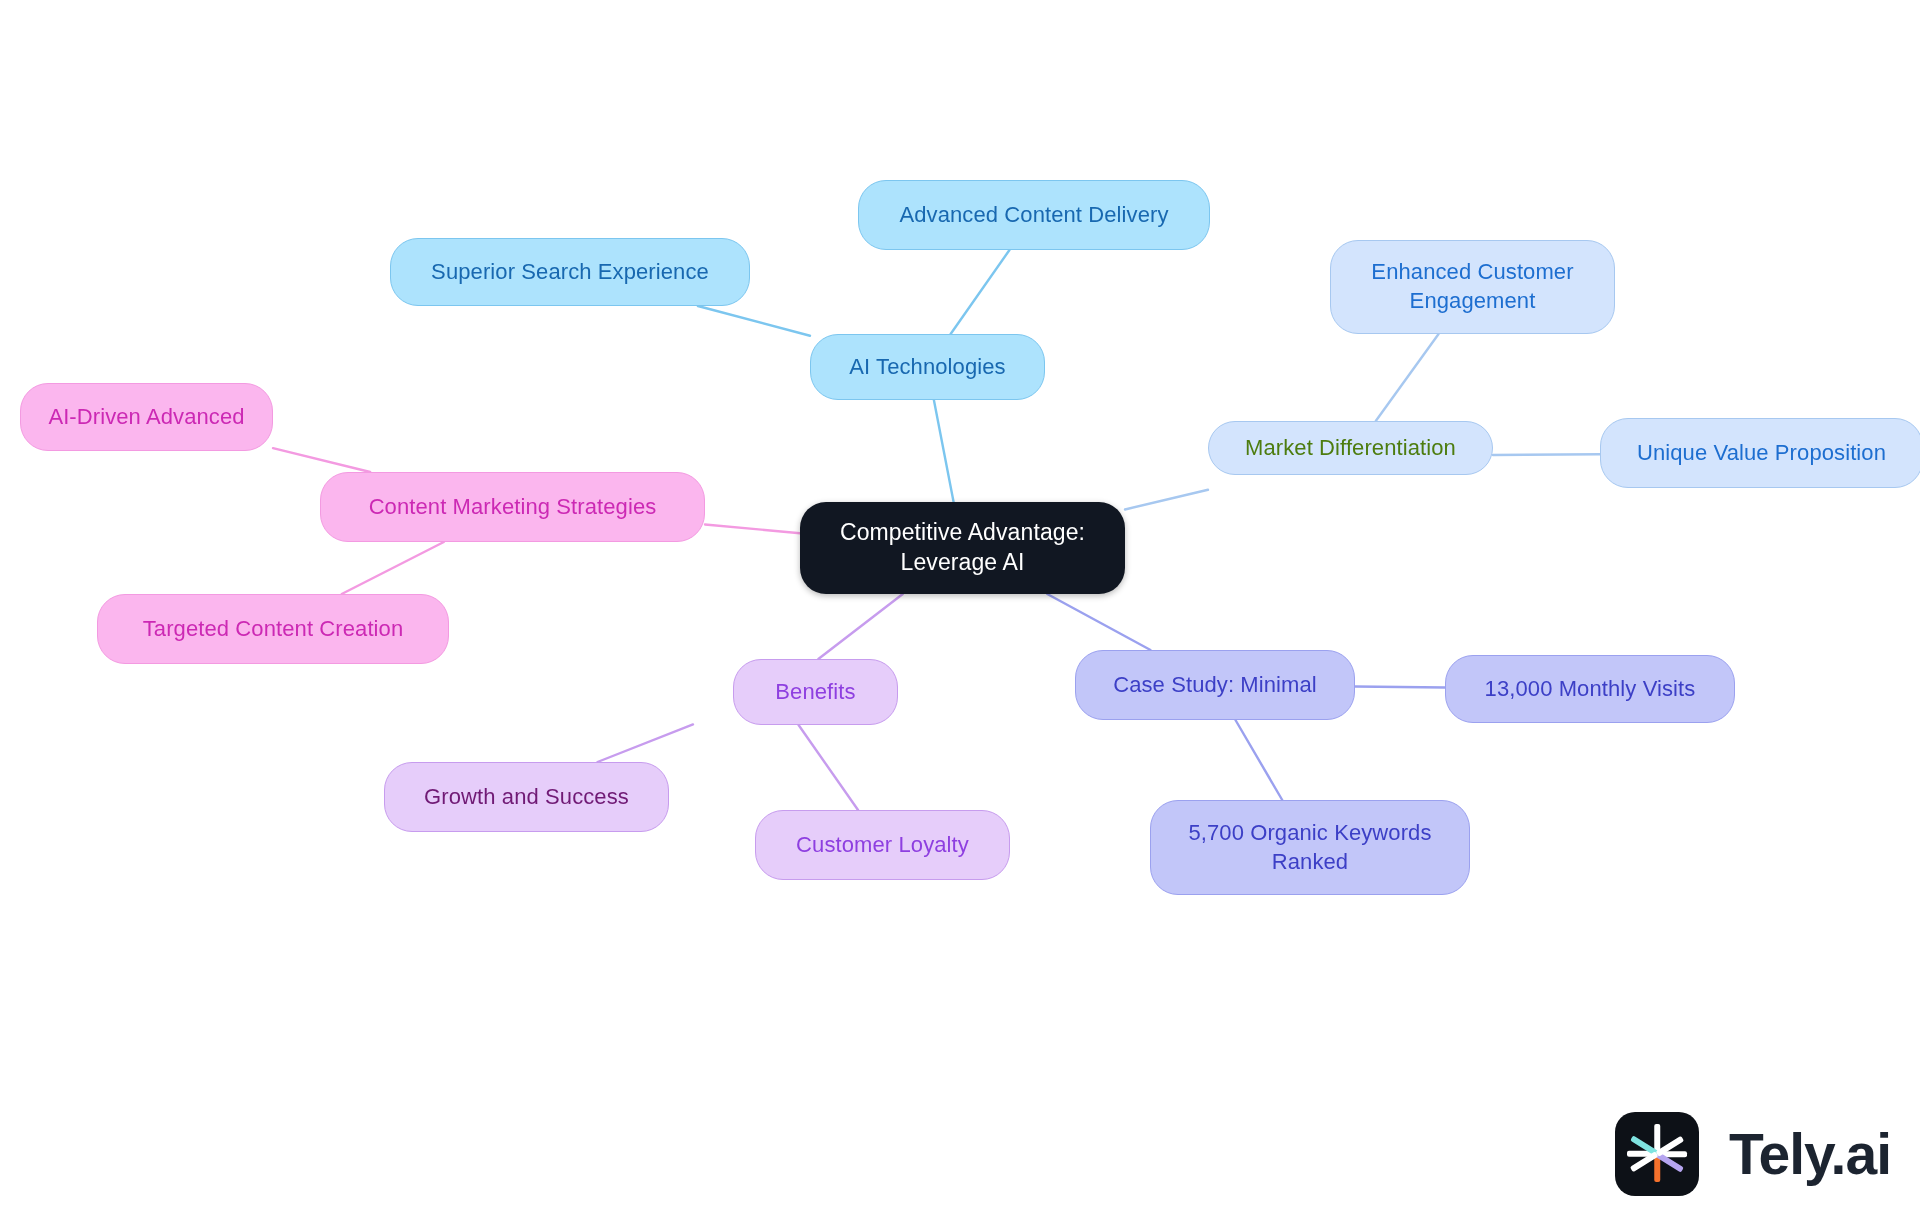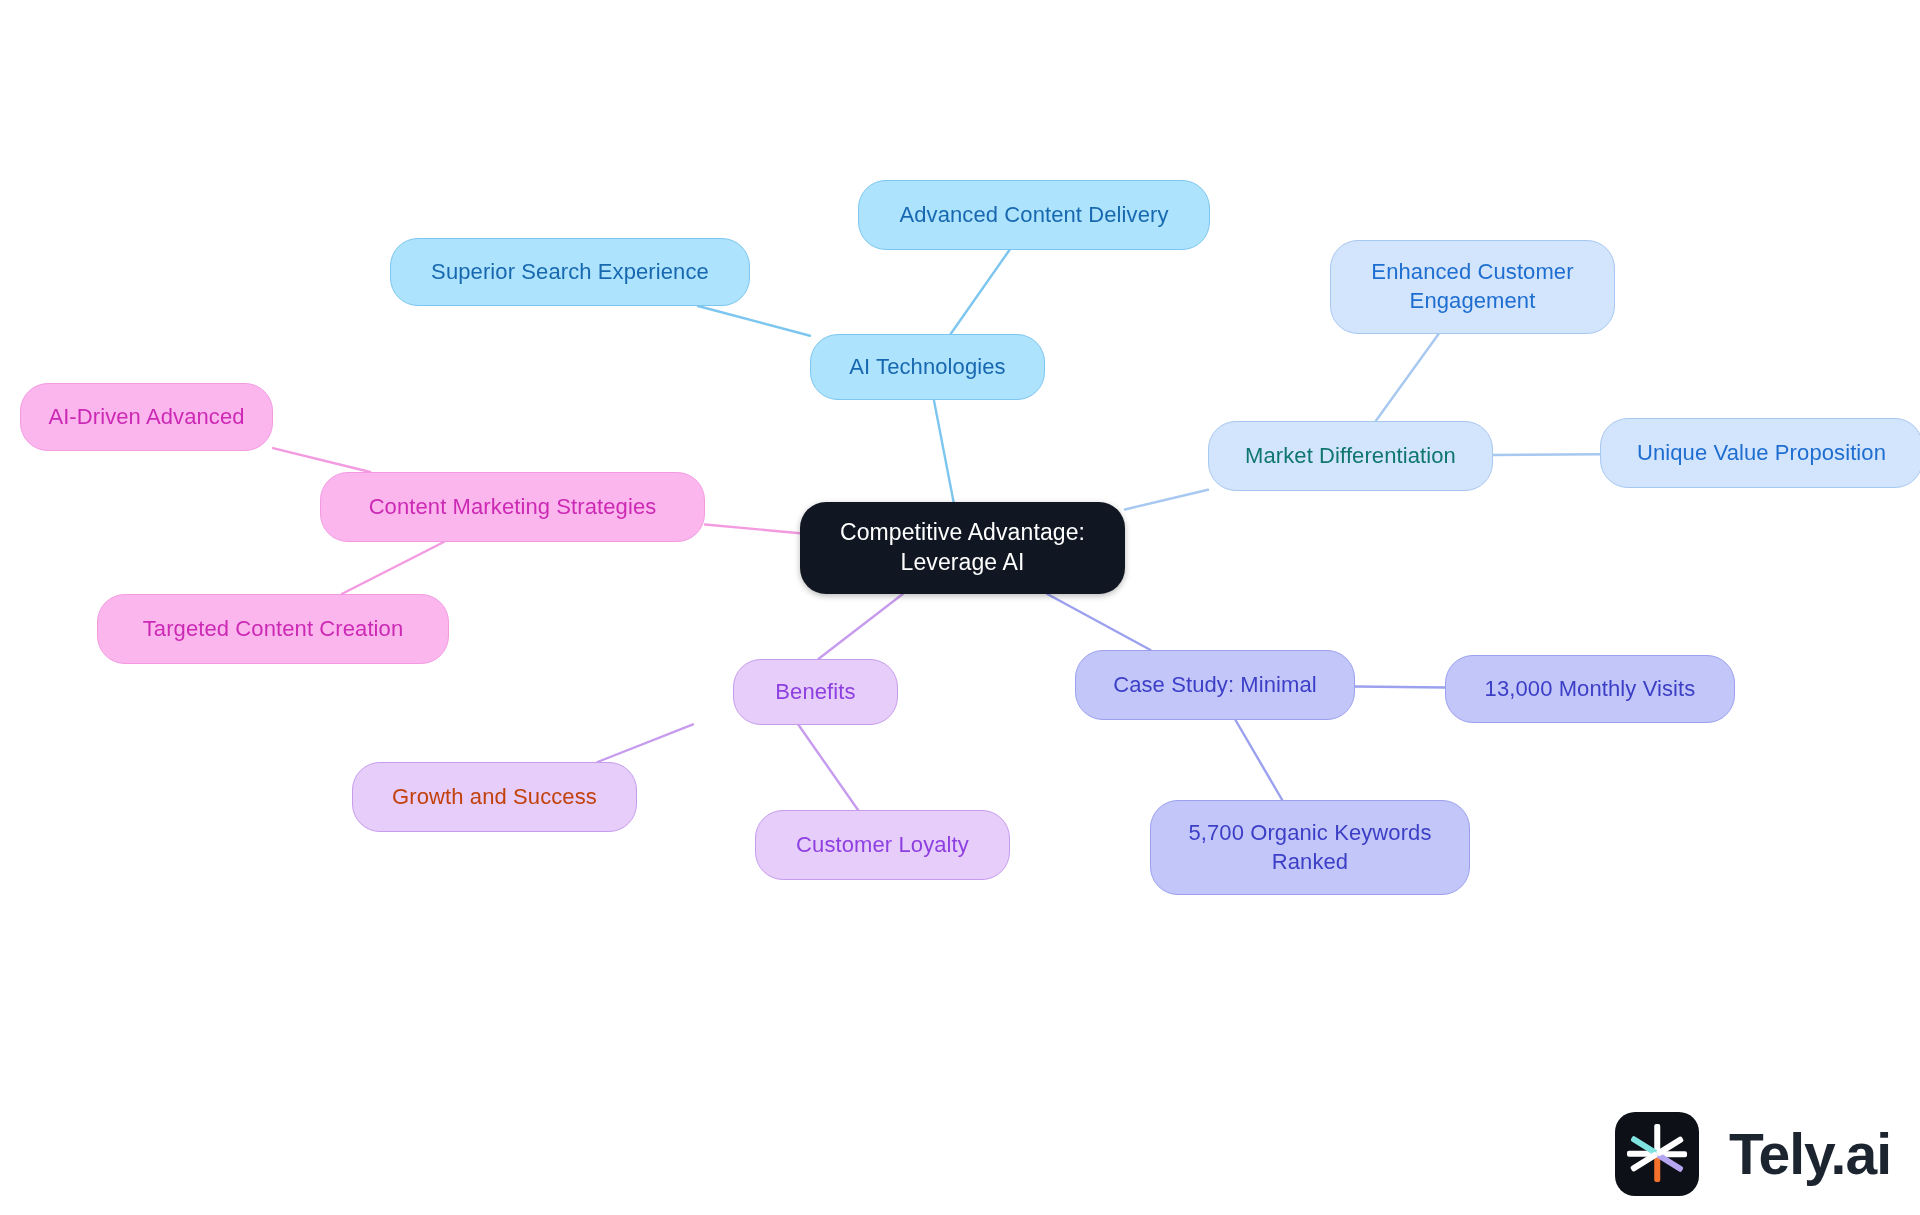--- a/index.html
+++ b/index.html
@@ -100,29 +100,29 @@
       <line x1="1047.2810218978102" y1="594" x2="1150.492700729927" y2="650" stroke="#9ba1ef" stroke-width="2.4" stroke-linecap="round"></line>
       <line x1="1355" y1="686.4933333333333" x2="1445" y2="687.4533333333334" stroke="#9ba1ef" stroke-width="2.4" stroke-linecap="round"></line>
       <line x1="1235.4615384615386" y1="720" x2="1282.2307692307693" y2="800" stroke="#9ba1ef" stroke-width="2.4" stroke-linecap="round"></line>
     </svg>
   <div id="nodes">
       <div class="node root" style="left: 800px; top: 502px; width: 325px; height: 92px; background: rgb(17, 23, 34); color: rgb(255, 255, 255); border-color: rgb(17, 23, 34); font-size: 23px;">Competitive Advantage:
 Leverage AI</div>
       <div class="node" style="left: 810px; top: 334px; width: 235px; height: 66px; background: rgb(173, 227, 253); color: rgb(24, 104, 176); border-color: rgb(124, 198, 239); font-size: 22px;">AI Technologies</div>
       <div class="node" style="left: 858px; top: 180px; width: 352px; height: 70px; background: rgb(173, 227, 253); color: rgb(24, 104, 176); border-color: rgb(124, 198, 239); font-size: 22px;">Advanced Content Delivery</div>
       <div class="node" style="left: 390px; top: 238px; width: 360px; height: 68px; background: rgb(173, 227, 253); color: rgb(24, 104, 176); border-color: rgb(124, 198, 239); font-size: 22px;">Superior Search Experience</div>
-      <div class="node" style="left: 1208px; top: 421px; width: 285px; height: 70px; background: rgb(211, 228, 253); color: #0f766e; border-color: rgb(167, 200, 240); font-size: 22px;">Market Differentiation</div>
+      <div class="node" style="left: 1208px; top: 421px; width: 285px; height: 54px; background: rgb(211, 228, 253); color: #4d7c0f; border-color: rgb(167, 200, 240); font-size: 22px;">Market Differentiation</div>
       <div class="node" style="left: 1330px; top: 240px; width: 285px; height: 94px; background: rgb(211, 228, 253); color: rgb(29, 110, 208); border-color: rgb(167, 200, 240); font-size: 22px;">Enhanced Customer
 Engagement</div>
       <div class="node" style="left: 1600px; top: 418px; width: 323px; height: 70px; background: rgb(211, 228, 253); color: rgb(29, 110, 208); border-color: rgb(167, 200, 240); font-size: 22px;">Unique Value Proposition</div>
       <div class="node" style="left: 320px; top: 472px; width: 385px; height: 70px; background: rgb(251, 182, 238); color: rgb(204, 41, 180); border-color: rgb(243, 154, 225); font-size: 22px;">Content Marketing Strategies</div>
       <div class="node" style="left: 20px; top: 383px; width: 253px; height: 68px; background: rgb(251, 182, 238); color: rgb(204, 41, 180); border-color: rgb(243, 154, 225); font-size: 22px;">AI-Driven Advanced</div>
       <div class="node" style="left: 97px; top: 594px; width: 352px; height: 70px; background: rgb(251, 182, 238); color: rgb(204, 41, 180); border-color: rgb(243, 154, 225); font-size: 22px;">Targeted Content Creation</div>
       <div class="node" style="left: 693px; top: 659px; width: 165px; height: 66px; background: rgb(230, 205, 250); color: rgb(142, 63, 224); border-color: rgb(199, 156, 238); font-size: 22px; margin-left: 40px;">Benefits</div>
-      <div class="node" style="left: 352px; top: 762px; width: 285px; height: 70px; background: rgb(230, 205, 250); color: #c2410c; border-color: rgb(199, 156, 238); font-size: 22px;">Growth and Success</div>
+      <div class="node" style="left: 384px; top: 762px; width: 285px; height: 70px; background: rgb(230, 205, 250); color: #701a75; border-color: rgb(199, 156, 238); font-size: 22px;">Growth and Success</div>
       <div class="node" style="left: 755px; top: 810px; width: 255px; height: 70px; background: rgb(230, 205, 250); color: rgb(142, 63, 224); border-color: rgb(199, 156, 238); font-size: 22px;">Customer Loyalty</div>
       <div class="node" style="left: 1075px; top: 650px; width: 280px; height: 70px; background: rgb(194, 198, 249); color: rgb(60, 63, 198); border-color: rgb(155, 161, 239); font-size: 22px;">Case Study: Minimal</div>
       <div class="node" style="left: 1445px; top: 655px; width: 290px; height: 68px; background: rgb(194, 198, 249); color: rgb(60, 63, 198); border-color: rgb(155, 161, 239); font-size: 22px;">13,000 Monthly Visits</div>
       <div class="node" style="left: 1150px; top: 800px; width: 320px; height: 95px; background: rgb(194, 198, 249); color: rgb(60, 63, 198); border-color: rgb(155, 161, 239); font-size: 22px;">5,700 Organic Keywords
 Ranked</div>
     </div>
 
   <div id="logo">
     <div id="logo-mark" style="background: rgb(13, 17, 23);">
         <div class="bar" style="width: 5.5px; height: 30px; background: rgb(255, 255, 255); transform-origin: 50% 50%; transform: translate(-50%, -50%) rotate(0deg) translate(0px, -15px);"></div>

